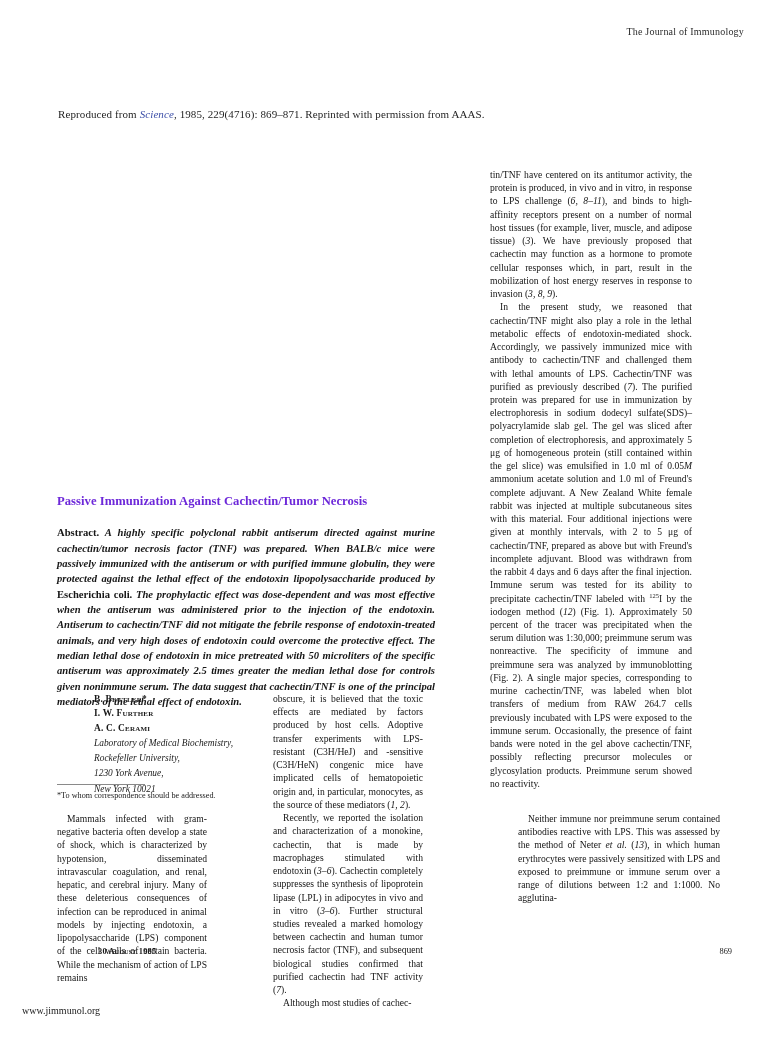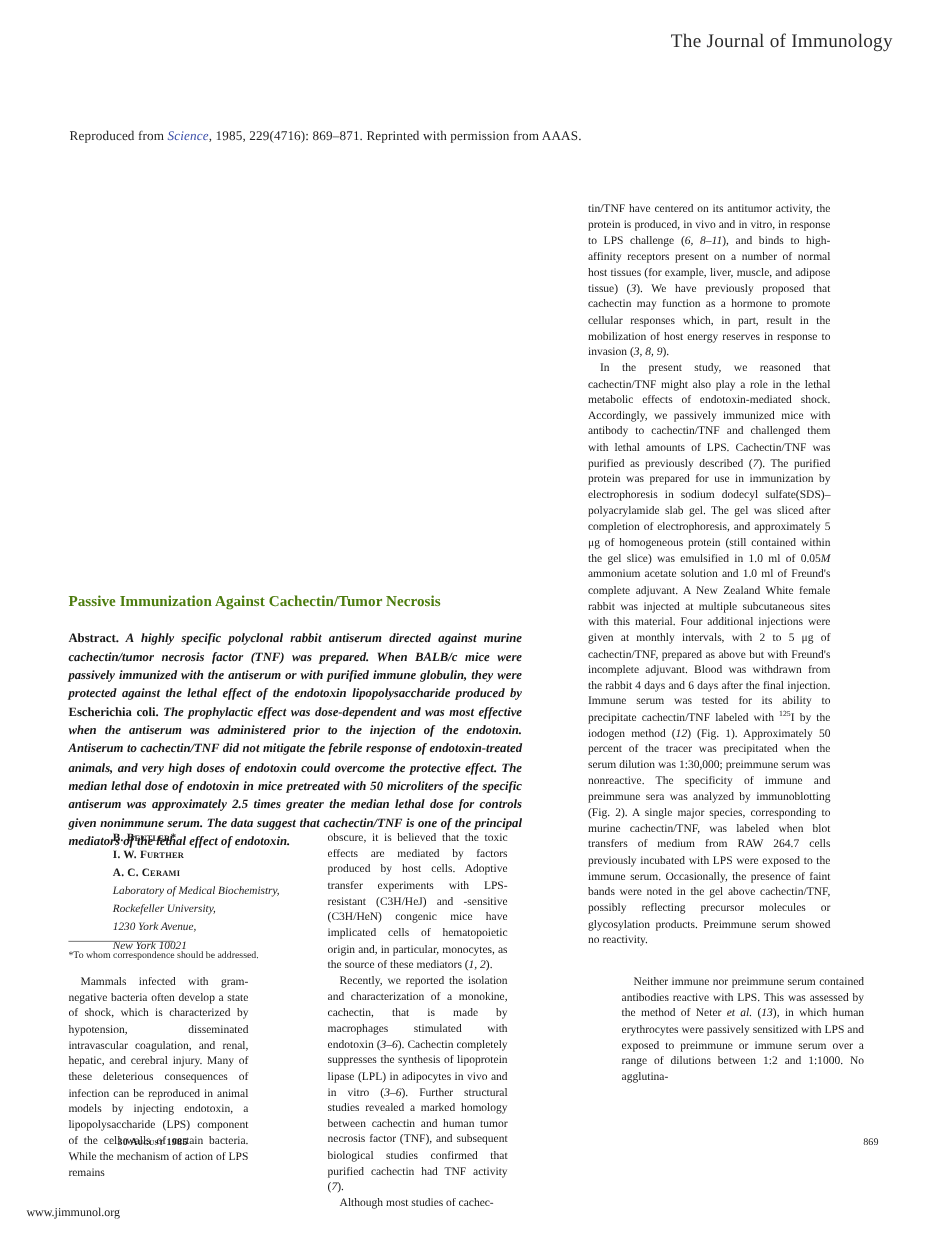--- a/index.html
+++ b/index.html
@@ -19,21 +19,21 @@
   .page {
     position: absolute;
     inset: 0;
   }
 
   
   .journal-header {
     position: absolute;
     top: 26px;
     right: 36px;
-    font-size: 16px;
+    font-size: 10px;
     letter-spacing: 0.2px;
     color: #2b2b2b;
   }
 
   
   .reproduced-line {
     position: absolute;
     top: 108px;
     left: 58px;
     font-size: 11px;
@@ -58,21 +58,21 @@
   .article-block {
     position: absolute;
     top: 492px;
     left: 57px;
     width: 378px;
   }
   .article-title {
     font-size: 12.6px;
     font-weight: bold;
     line-height: 1.52;
-    color: #4d7c0f;
+    color: #6d28d9;
     margin: 0 0 14px 0;
     letter-spacing: 0.05px;
   }
   .abstract {
     font-size: 10.6px;
     font-style: italic;
     font-weight: bold;
     line-height: 1.45;
     text-align: justify;
     margin: 0;

